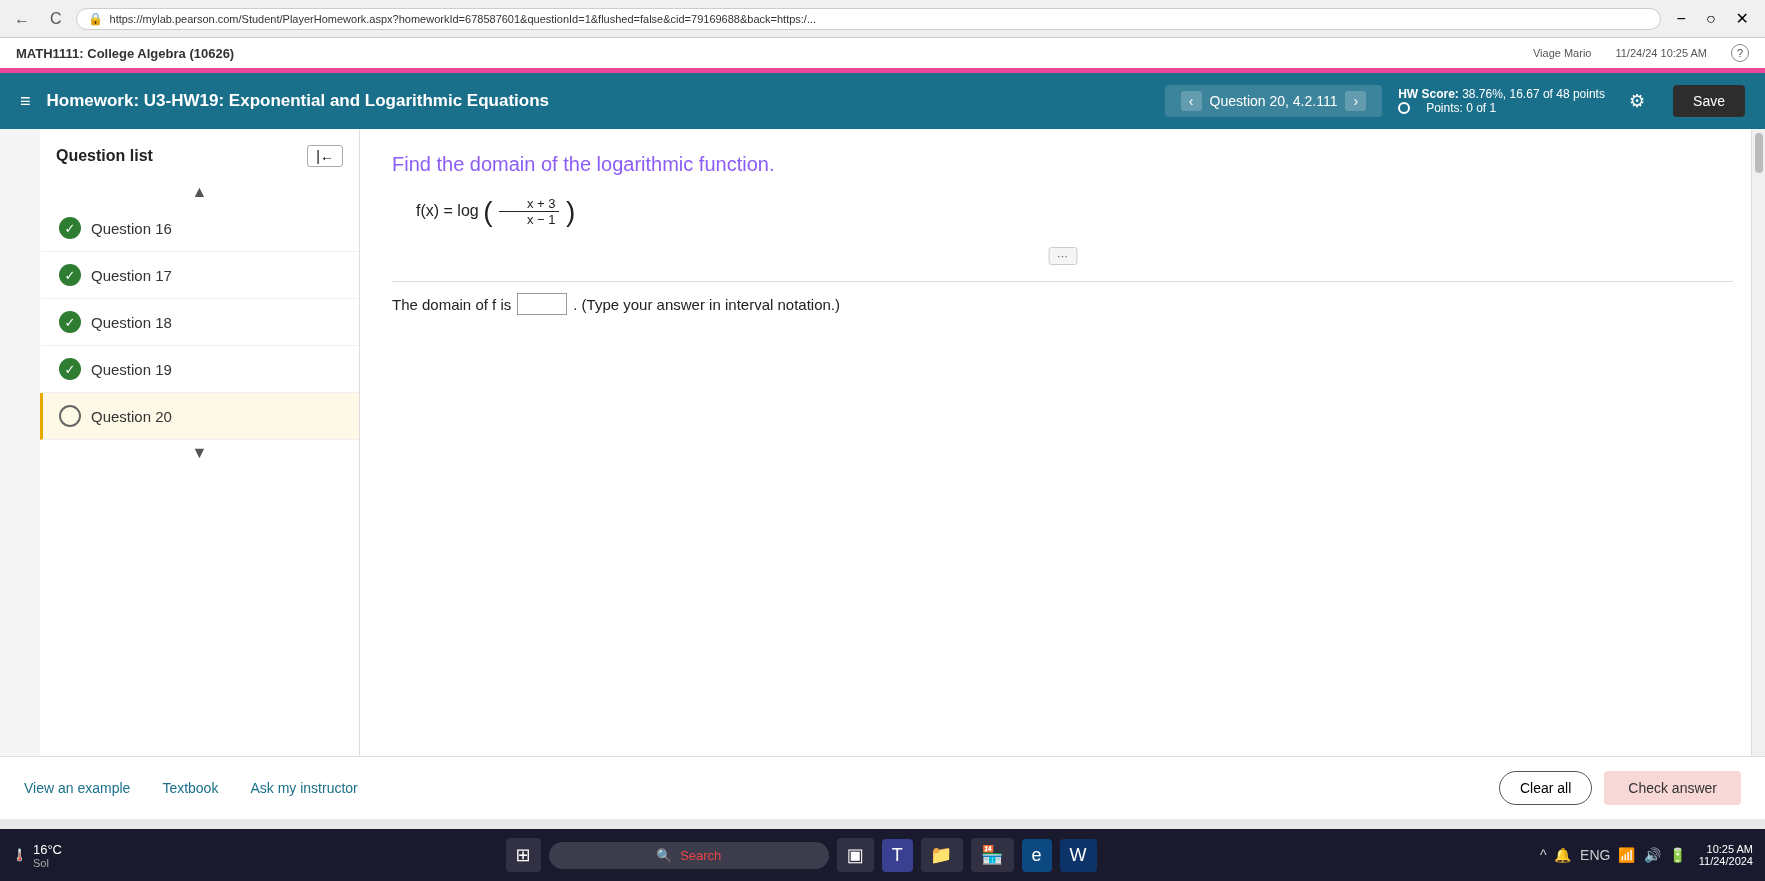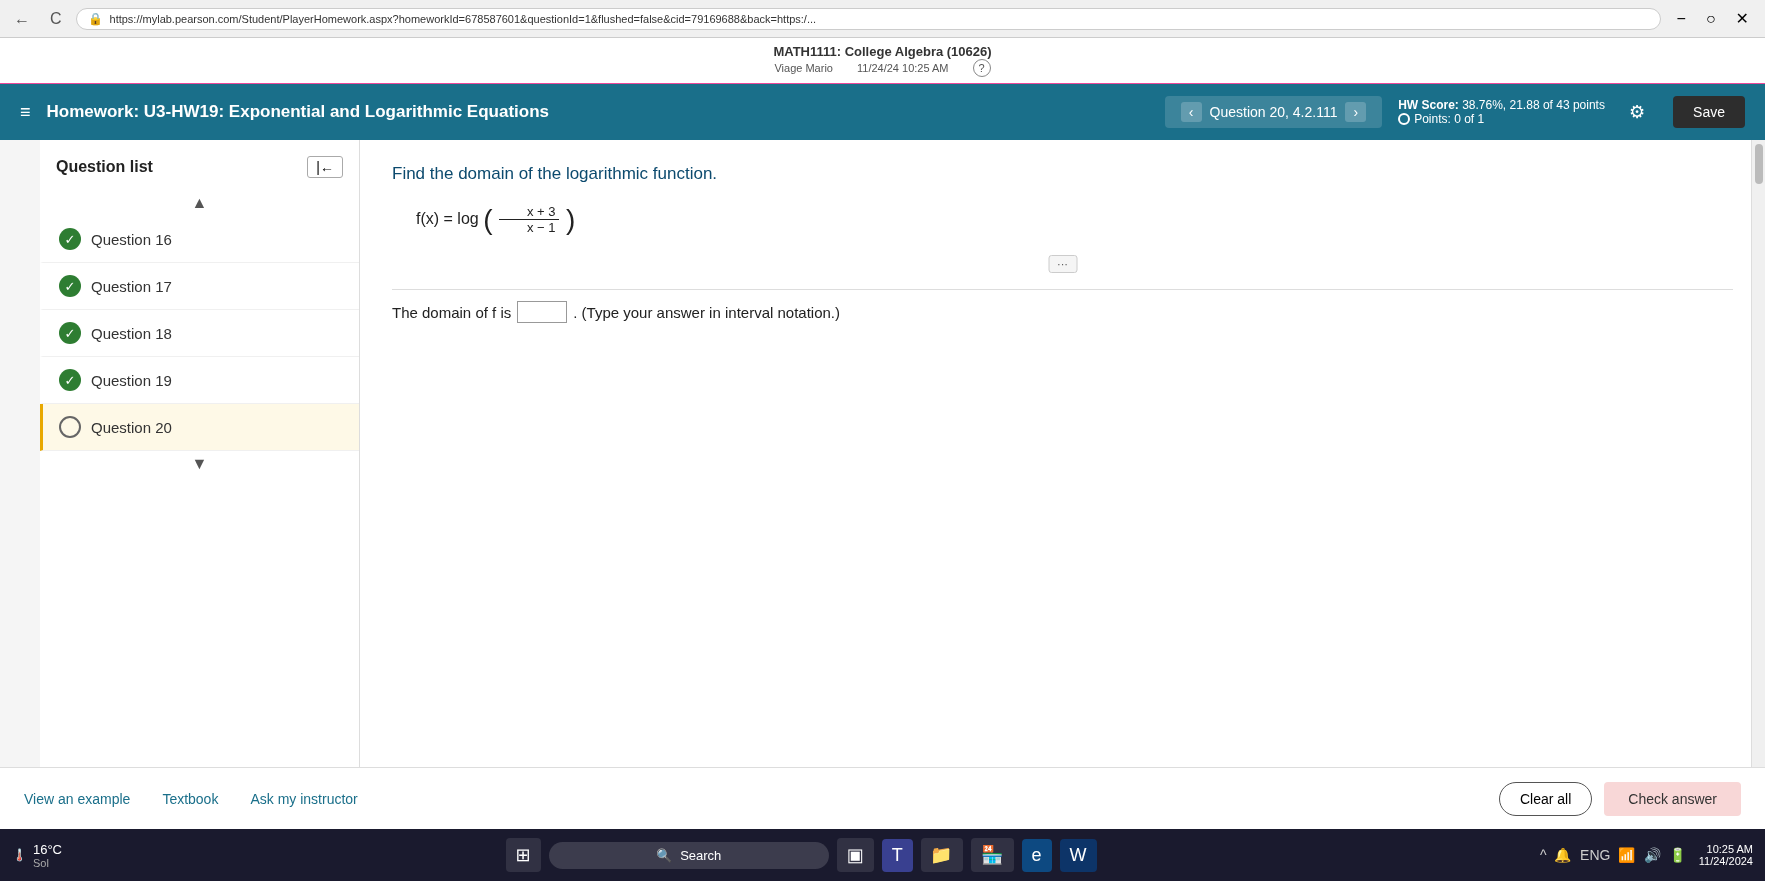--- a/index.html
+++ b/index.html
@@ -39,25 +39,24 @@
     .address-text { font-size: 11px; color: #333; }
     .browser-actions { display: flex; gap: 4px; align-items: center; }
     .win-btn { background: none; border: none; font-size: 16px; cursor: pointer; padding: 2px 8px; }
 
     
     .app-title-bar {
       background: white;
       padding: 6px 16px;
       font-size: 13px;
       color: #333;
-      border-bottom: 1px solid #ec4899;
+      border-bottom: 5px solid #ec4899;
       display: flex;
       align-items: center;
       justify-content: space-between;
-      flex-direction: column;
     }
     .user-info { font-size: 11px; color: #555; display: flex; align-items: center; gap: 24px; text-align: center; }
 
     
     .main-header {
       background: #1a6f8a;
       color: white;
       padding: 12px 20px;
       display: flex;
       align-items: center;
@@ -178,22 +177,22 @@
     }
     .scrollbar-thumb {
       width: 8px;
       height: 40px;
       background: #bbb;
       border-radius: 4px;
       margin: 4px auto;
     }
 
     .question-text {
-      font-size: 17px;
-      color: #0c4a6e;
+      font-size: 20px;
+      color: #8b5cf6;
       margin-bottom: 20px;
     }
     .math-function {
       font-size: 16px;
       margin: 12px 0 20px 24px;
       color: #222;
     }
     .fraction {
       display: inline-flex;
       flex-direction: column;
@@ -372,23 +371,23 @@
     <span>U3-HW19: Exponential and Logarithmic Equations</span>
   </div>
   <div class="question-nav">
     <button class="nav-arrow">‹</button>
     <span class="question-label">Question 20, 4.2.111</span>
     <button class="nav-arrow">›</button>
   </div>
   <div class="score-info">
     <div>
       <span style="font-weight:bold;">HW Score:</span>
-      <span>38.76%, 21.88 of 43 points</span>
-    </div>
-    <div style="display:flex;align-items:center;gap:4px;text-align:center;">
+      <span>38.76%, 16.67 of 48 points</span>
+    </div>
+    <div style="display:flex;align-items:center;gap:16px;text-align:center;">
       <span style="width:12px;height:12px;border-radius:50%;border:2px solid white;display:inline-block;"></span>
       <span>Points: 0 of 1</span>
     </div>
   </div>
   <button class="settings-btn">⚙</button>
   <button class="save-btn">Save</button>
 </div>
 
 <div class="content-area">
 
@@ -471,21 +470,21 @@
     <div>
       <div style="color:white;font-size:13px;">16°C</div>
       <div style="color:#aaa;font-size:11px;">Sol</div>
     </div>
   </div>
 
   <div class="taskbar-center">
     <button class="taskbar-btn">⊞</button>
     <div class="search-bar-taskbar">
       <span>🔍</span>
-      <span style="color:#ffffff;">Search</span>
+      <span style="color:#ef4444;">Search</span>
     </div>
     <button class="taskbar-btn">▣</button>
     <button class="taskbar-btn" style="background:rgba(88,101,242,0.5);">T</button>
     <button class="taskbar-btn">📁</button>
     <button class="taskbar-btn">🏪</button>
     <button class="taskbar-btn" style="background:rgba(0,120,212,0.5);">e</button>
     <button class="taskbar-btn" style="background:rgba(0,78,162,0.5);">W</button>
   </div>
 
   <div class="taskbar-right">

